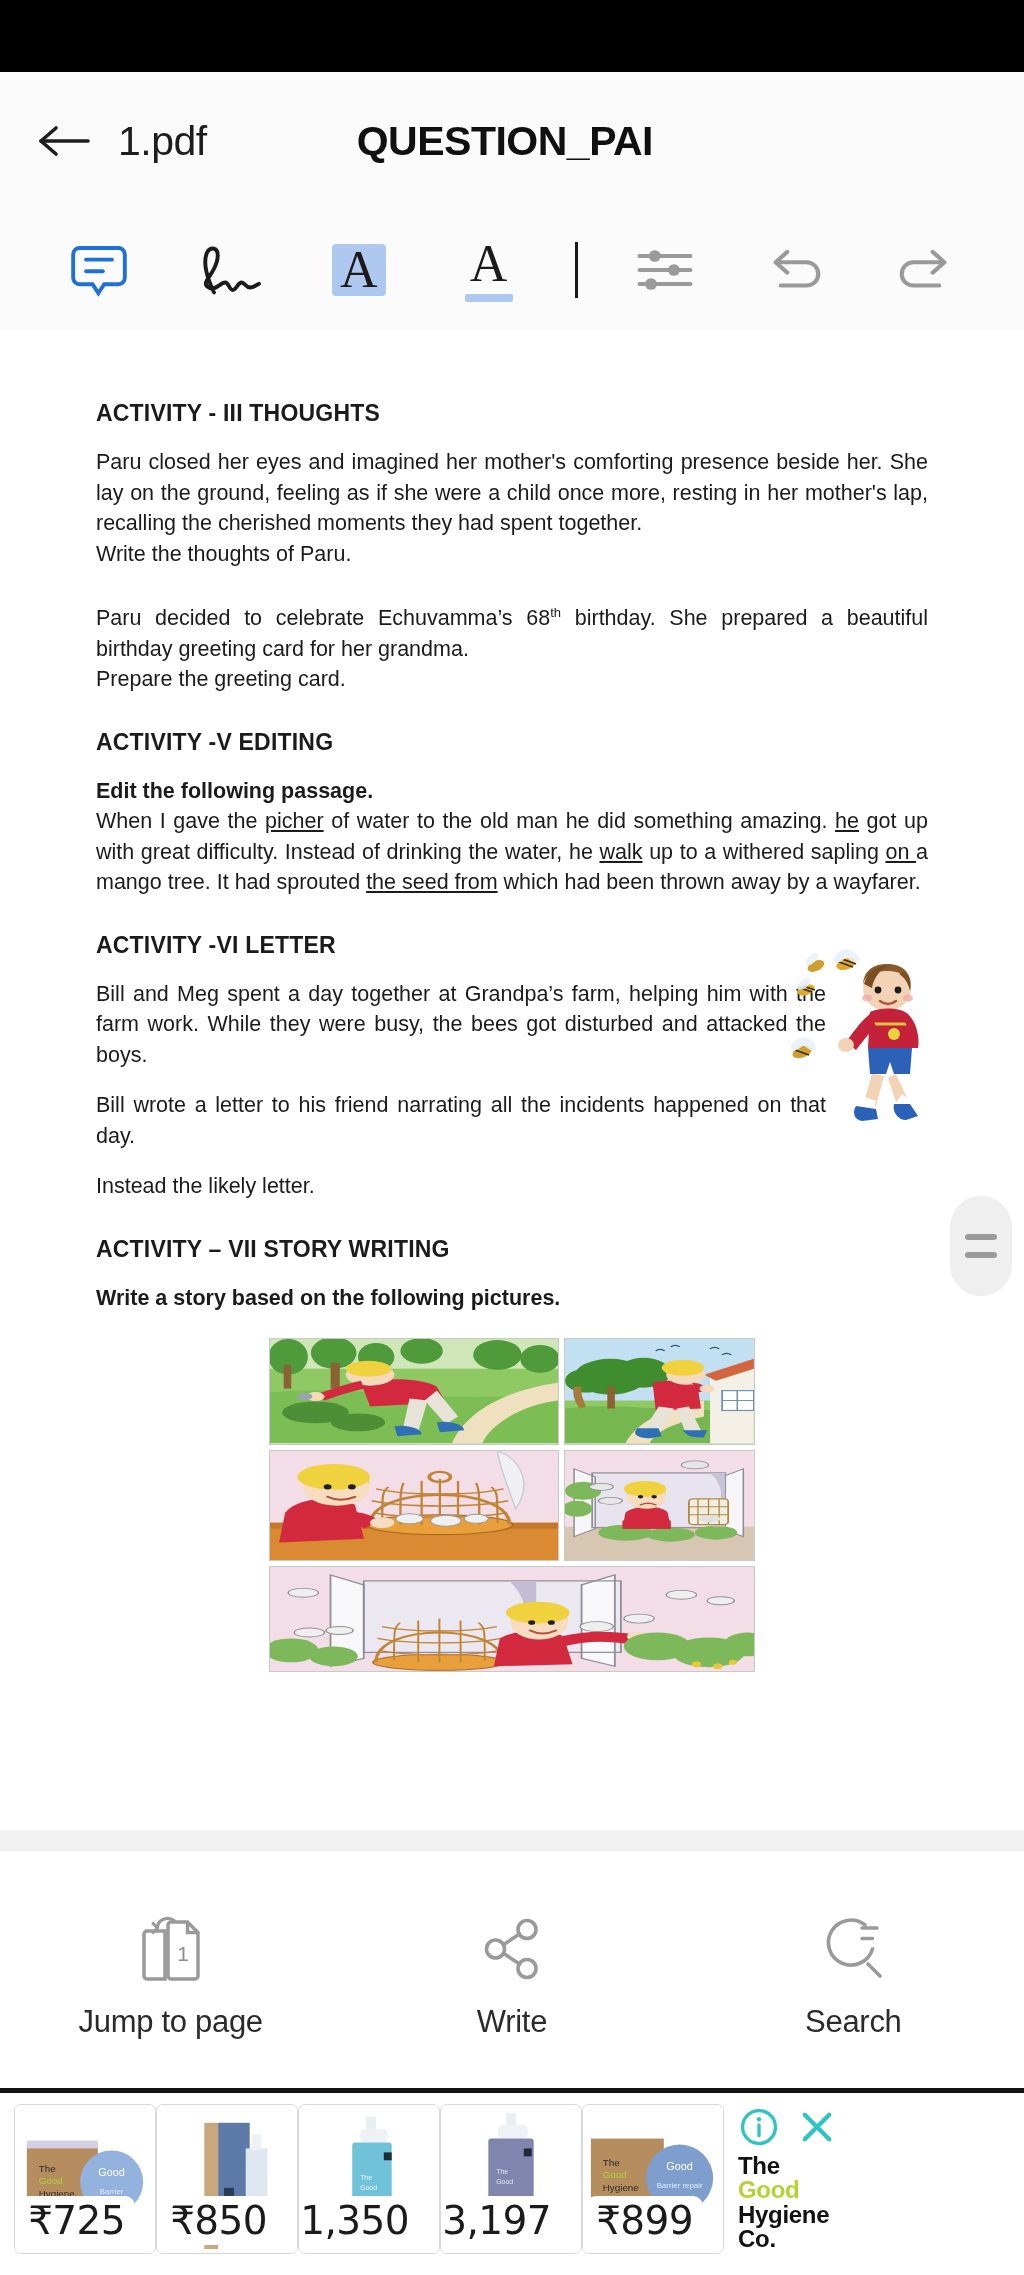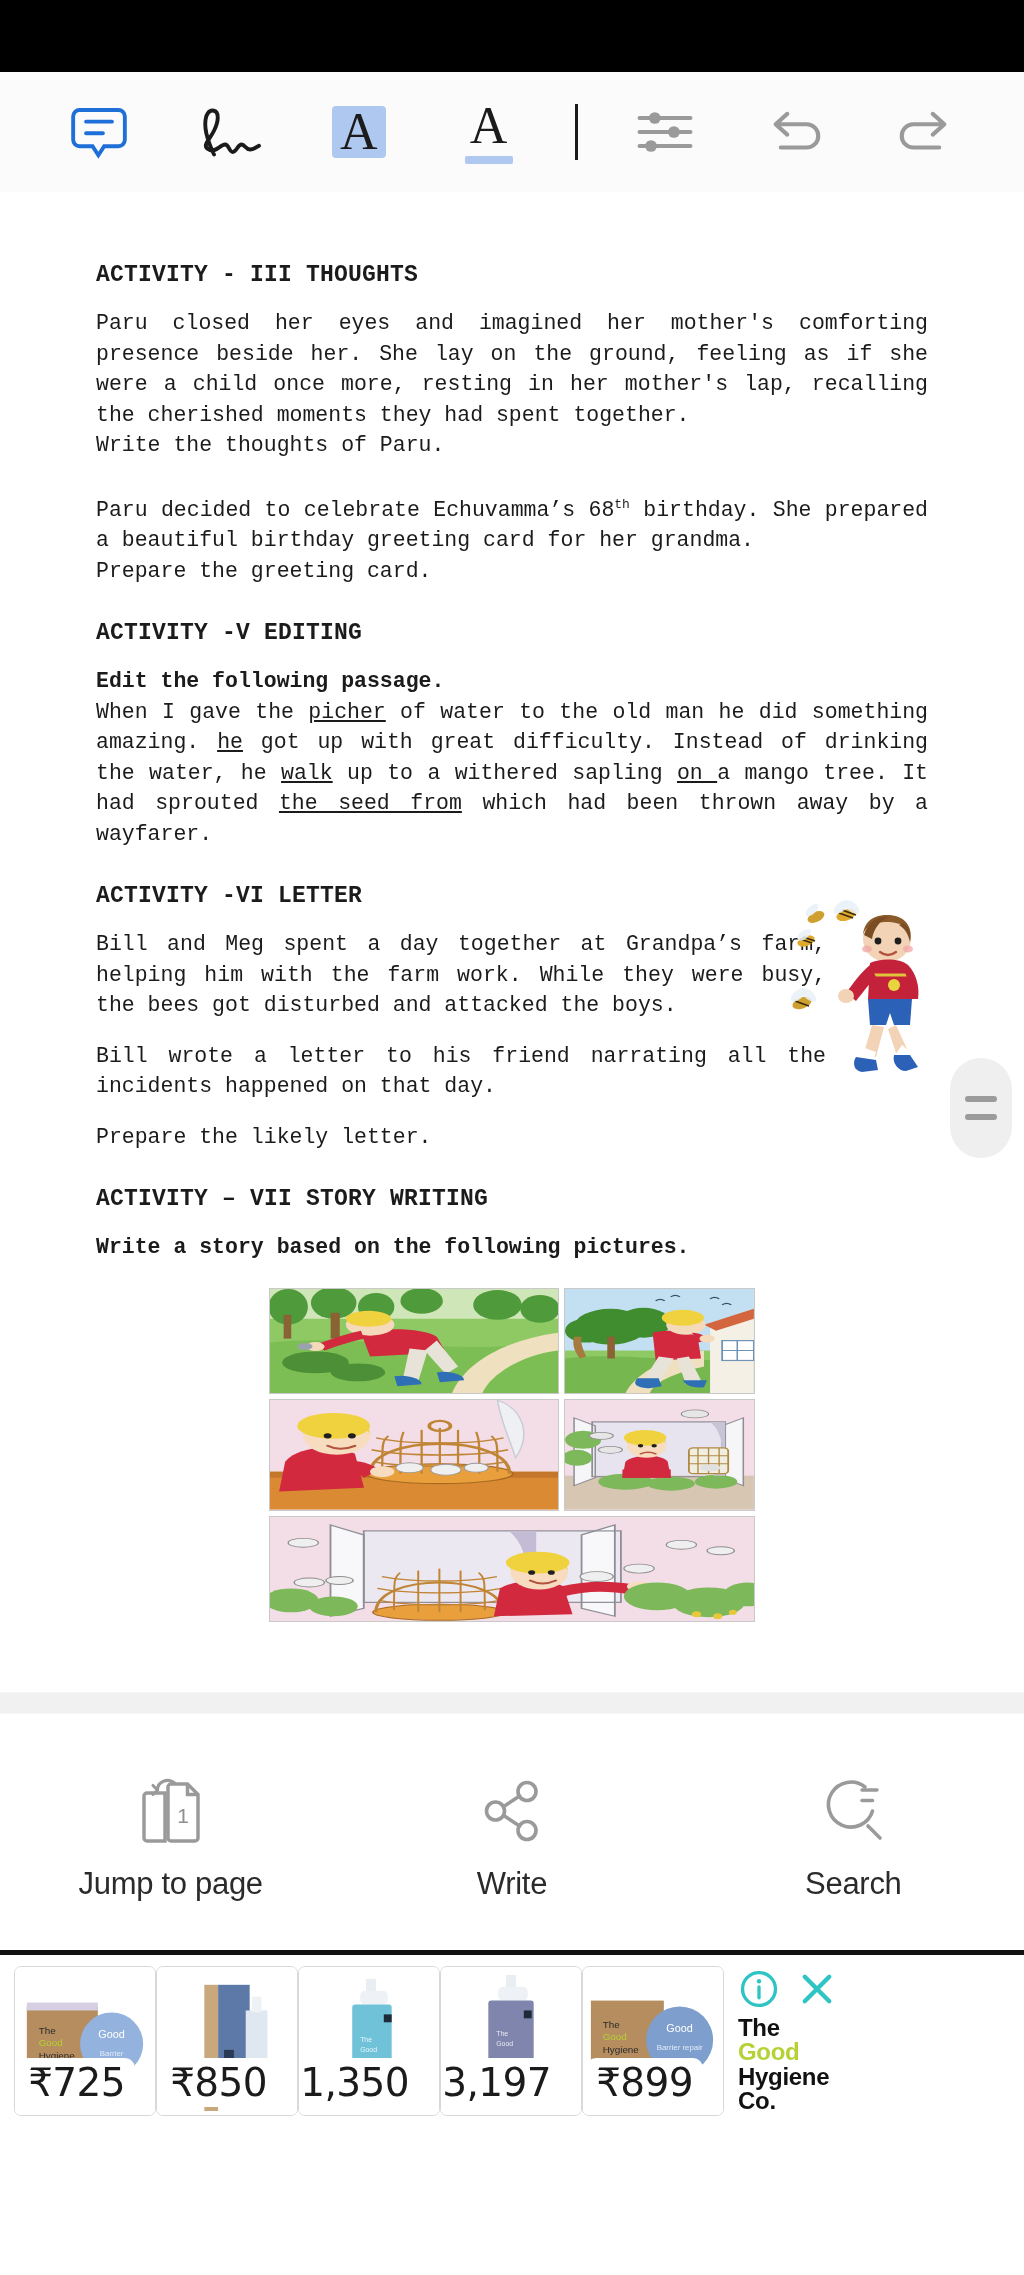--- a/index.html
+++ b/index.html
@@ -43,21 +43,21 @@
   .tool-A { font-family: "Liberation Serif", serif; font-size: 52px; color: #1b1b1b; line-height: 1; font-weight: 400;}
   .tool-highlight { background: #aec8f0; border-radius: 4px; padding: 0 8px; }
   .tool-underline-wrap { display: flex; flex-direction: column; align-items: center; }
   .tool-underline-bar { width: 48px; height: 8px; background: #aec8f0; margin-top: 4px; border-radius: 2px; }
   .tool-sep { width: 3px; height: 56px; background: #1b1b1b; flex: none; }
 
   
   .doc-scroll { position: relative; width: 100%; height: 1500px; background: #ffffff; overflow: hidden; }
   .page {
     position: relative; width: 100%; min-height: 1490px; background: #ffffff;
-    padding: 70px 96px 0 96px; font-family: Liberation Mono, monospace; color: #1b1b1b;
+    padding: 70px 96px 0 96px; font-family: Liberation Sans, sans-serif; color: #1b1b1b;
   }
   .act-head {
     font-weight: bold; font-size: 23px; letter-spacing: 0.2px; margin-top: 0;
   }
   .para {
     font-size: 21.5px; line-height: 1.42; text-align: justify; margin-top: 20px;
   }
   .para-tight { margin-top: 0; }
   .sup { font-size: 13px; vertical-align: super; }
   .u { text-decoration: underline; }
@@ -124,20 +124,30 @@
   .brand-text { font-size: 24px; line-height: 1.02; font-weight: bold; color: #111; letter-spacing: -0.3px; }
   .brand-good { color: #b4d234; }
 </style>
 </head>
 <body>
 
 <div id="app">
 
   <div class="status-bar"></div>
 
+  <div class="app-header">
+    <div class="back-btn">
+      <svg width="58" height="40" viewBox="0 0 58 40">
+        <path d="M5 20 H52" stroke="#1d1d1d" stroke-width="3.6" fill="none" stroke-linecap="round"></path>
+        <path d="M20 7 L5 20 L20 33" stroke="#1d1d1d" stroke-width="3.6" fill="none" stroke-linecap="round" stroke-linejoin="round"></path>
+      </svg>
+    </div>
+    <div class="file-name">1.pdf</div>
+    <div class="doc-title">QUESTION_PAI</div>
+  </div>
 
   <div class="annot-toolbar">
 
     <div class="tool">
       <svg width="62" height="62" viewBox="0 0 48 48">
         <path d="M9 7 H39 a5 5 0 0 1 5 5 V30 a5 5 0 0 1 -5 5 H28 l-4.5 7 -4.5 -7 H9 a5 5 0 0 1 -5 -5 V12 a5 5 0 0 1 5 -5 z" fill="none" stroke="#1f6fd8" stroke-width="3"></path>
         <path d="M14 16 H34" stroke="#1f6fd8" stroke-width="3" stroke-linecap="round"></path>
         <path d="M14 25 H27" stroke="#1f6fd8" stroke-width="3" stroke-linecap="round"></path>
       </svg>
     </div>
@@ -221,21 +231,21 @@
         <div class="act-head">ACTIVITY -V  EDITING</div>
         <div class="para bold">Edit the following passage.</div>
         <div class="para para-tight" id="edit-passage"><span>When I gave the </span><span class="u">picher</span><span> of water to the old man he did something amazing. </span><span class="u">he</span><span> got up with great difficulty. Instead of drinking the water, he </span><span class="u">walk</span><span> up to a withered sapling </span><span class="u">on </span><span>a mango tree. It had sprouted </span><span class="u">the seed from</span><span>  which had been thrown away by a wayfarer.</span></div>
       </div>
 
       <div class="sec letter-wrap">
         <div class="act-head">ACTIVITY -VI   LETTER</div>
         <div class="letter-text">
           <div class="para">Bill and Meg spent a day together at Grandpa’s farm, helping him  with the farm work. While they were busy, the bees got disturbed and attacked the boys.</div>
           <div class="para">Bill wrote a letter to his friend narrating all the incidents happened on that day.</div>
-          <div class="para">Prepare the likely letter.</div>
+          <div class="para">Instead the likely letter.</div>
         </div>
 
         <svg class="clip-art" viewBox="0 0 160 185">
 
           <g>
             <ellipse cx="22" cy="46" rx="9" ry="5" fill="#e0a92c" transform="rotate(-20 22 46)"></ellipse>
             <path d="M16 44 L28 48" stroke="#3a2a10" stroke-width="1.6"></path>
             <path d="M19 42 L31 46" stroke="#3a2a10" stroke-width="1.6"></path>
             <ellipse cx="20" cy="40" rx="8" ry="4" fill="#e8f1f8" opacity=".85" transform="rotate(-38 20 40)"></ellipse>
           </g>

